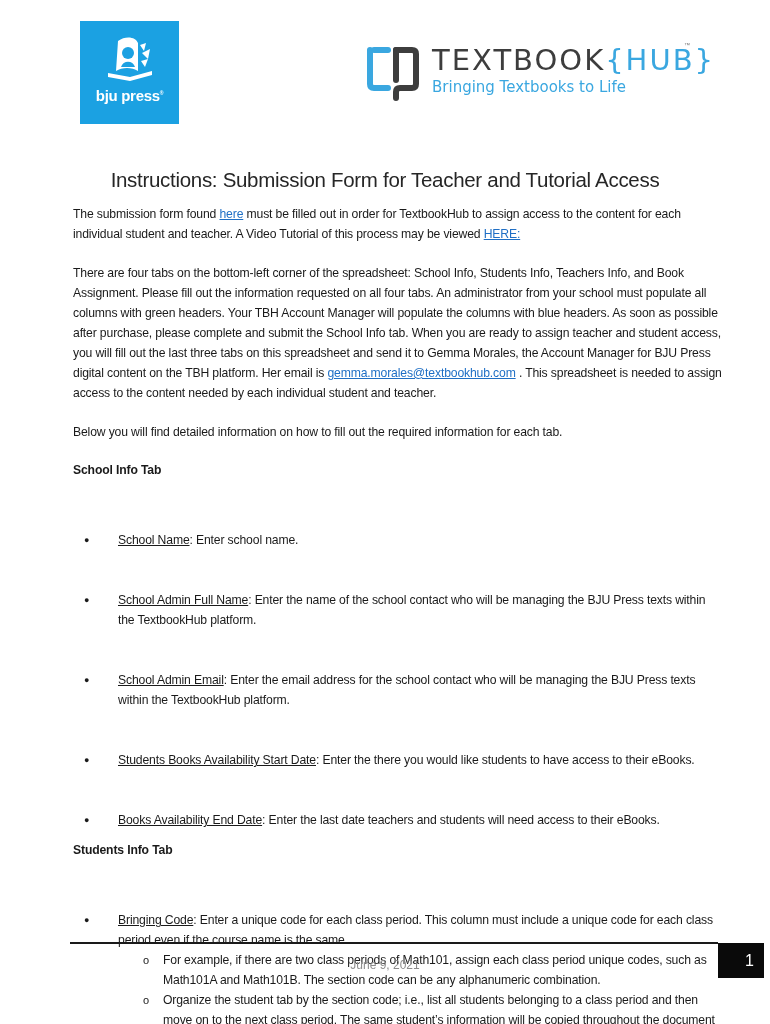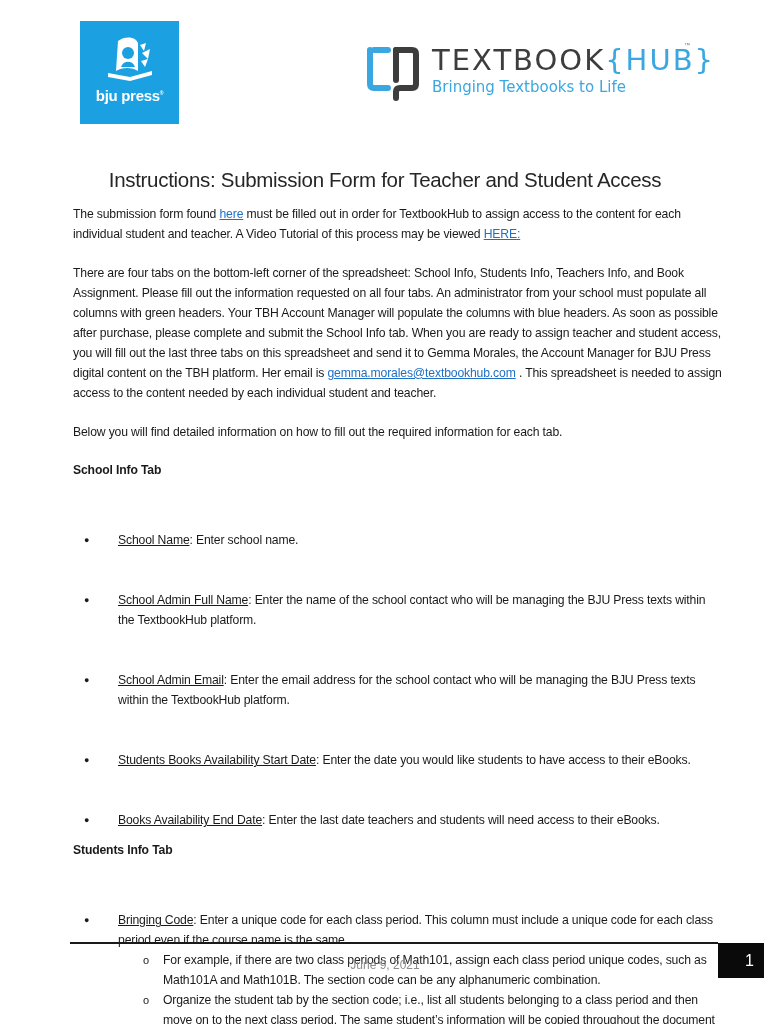--- a/index.html
+++ b/index.html
@@ -70,41 +70,41 @@
     <path d="M30 6 L46 6 Q50 6 50 10 L50 40 Q50 44 46 44 L34 44 Q30 44 30 48 L30 54" fill="none" stroke="#3d3d3d" stroke-width="6" stroke-linecap="round"></path>
     <path d="M30 6 L30 36" fill="none" stroke="#3d3d3d" stroke-width="6" stroke-linecap="round"></path>
   </svg>
   <div class="tbh-word">
     <span class="dark">TEXTBOOK</span><span class="blue">{HUB}</span>
   </div>
   <div class="tbh-tm">™</div>
   <div class="tbh-tag">Bringing Textbooks to Life</div>
 </div>
 
-<div class="title">Instructions: Submission Form for Teacher and Student Access</div>
+<div class="title">Instructions: Submission Form for Teacher and Tutorial Access</div>
 
 <div class="content">
   <p>
     <span>The submission form found </span><span class="link">here</span><span> must be filled out in order for TextbookHub to assign access to the content for each individual student and teacher. A Video Tutorial of this process may be viewed </span><span class="link">HERE:</span>
   </p>
   <div class="gap"></div>
   <p>
     <span>There are four tabs on the bottom-left corner of the spreadsheet: School Info, Students Info, Teachers Info, and Book Assignment. Please fill out the information requested on all four tabs. An administrator from your school must populate all columns with green headers. Your TBH Account Manager will populate the columns with blue headers. As soon as possible after purchase, please complete and submit the School Info tab. When you are ready to assign teacher and student access, you will fill out the last three tabs on this spreadsheet and send it to Gemma Morales, the Account Manager for BJU Press digital content on the TBH platform. Her email is </span><span class="link">gemma.morales@textbookhub.com</span><span> . This spreadsheet is needed to assign access to the content needed by each individual student and teacher.</span>
   </p>
   <div class="gap"></div>
   <p>Below you will find detailed information on how to fill out the required information for each tab.</p>
   <div class="gap"></div>
 
   <p class="heading">School Info Tab</p>
   <div class="gap" style="height:10px"></div>
   <ul class="bullets">
     <li><span class="term">School Name</span><span>: Enter school name.</span></li>
     <li><span class="term">School Admin Full Name</span><span>: Enter the name of the school contact who will be managing the BJU Press texts within the TextbookHub platform.</span></li>
     <li><span class="term">School Admin Email</span><span>: Enter the email address for the school contact who will be managing the BJU Press texts within the TextbookHub platform.</span></li>
-    <li><span class="term">Students Books Availability Start Date</span><span>: Enter the date you would like students to have access to their eBooks.</span></li>
+    <li><span class="term">Students Books Availability Start Date</span><span>: Enter the there you would like students to have access to their eBooks.</span></li>
     <li><span class="term">Books Availability End Date</span><span>: Enter the last date teachers and students will need access to their eBooks.</span></li>
   </ul>
   <div class="gap" style="height:10px"></div>
 
   <p class="heading">Students Info Tab</p>
   <div class="gap" style="height:10px"></div>
   <ul class="bullets">
     <li><span class="term">Bringing Code</span><span>: Enter a unique code for each class period. This column must include a unique code for each class period even if the course name is the same.</span>
       <ul class="sub">
         <li>For example, if there are two class periods of Math101, assign each class period unique codes, such as Math101A and Math101B. The section code can be any alphanumeric combination.</li>

